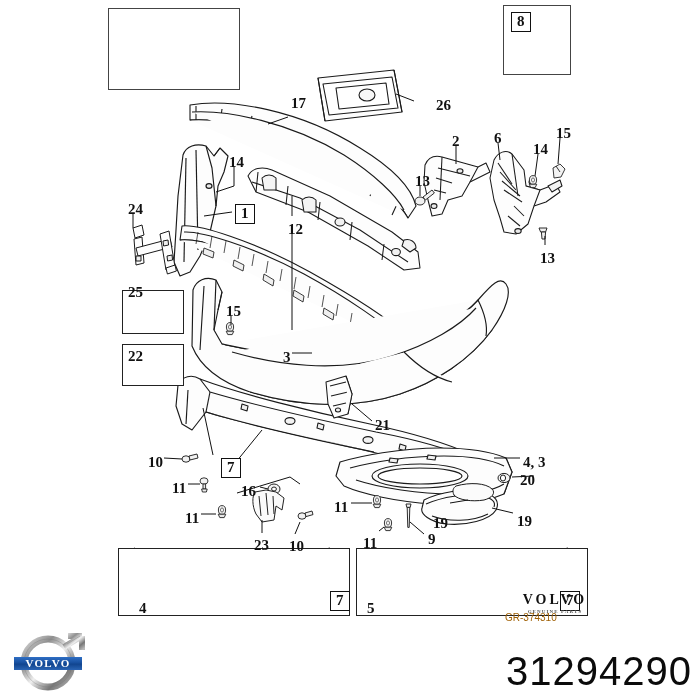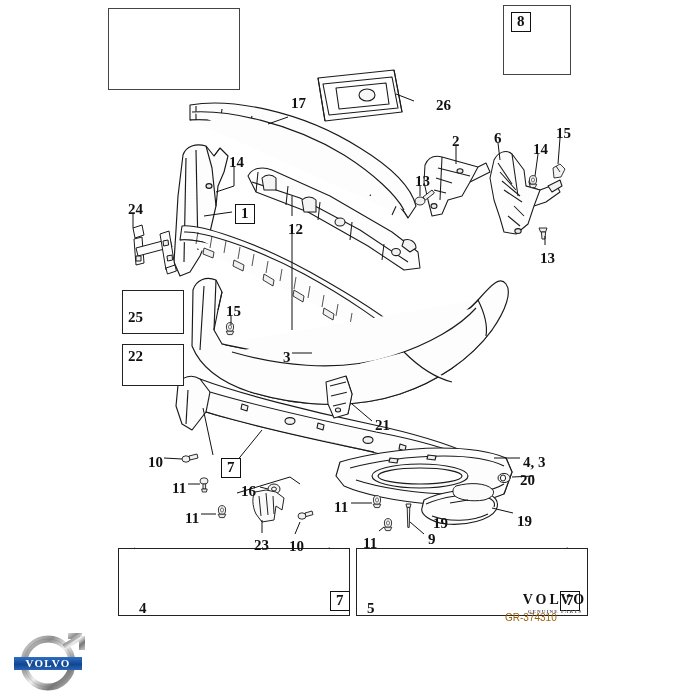--- a/index.html
+++ b/index.html
@@ -457,21 +457,21 @@
       <div class="callout" style="left: 229px; top: 155px;">14</div>
       <div class="callout" style="left: 452px; top: 134px;">2</div>
       <div class="callout" style="left: 494px; top: 131px;">6</div>
       <div class="callout" style="left: 533px; top: 142px;">14</div>
       <div class="callout" style="left: 556px; top: 126px;">15</div>
       <div class="callout" style="left: 415px; top: 174px;">13</div>
       <div class="callout" style="left: 540px; top: 251px;">13</div>
       <div class="callout boxed" style="left: 235px; top: 204px;">1</div>
       <div class="callout" style="left: 288px; top: 222px;">12</div>
       <div class="callout" style="left: 128px; top: 202px;">24</div>
-      <div class="callout" style="left: 128px; top: 310px;">25</div>
+      <div class="callout" style="left: 128px; top: 285px;">25</div>
       <div class="callout" style="left: 226px; top: 304px;">15</div>
       <div class="callout" style="left: 128px; top: 349px;">22</div>
       <div class="callout" style="left: 283px; top: 350px;">3</div>
       <div class="callout" style="left: 375px; top: 418px;">21</div>
       <div class="callout" style="left: 523px; top: 455px;">4, 3</div>
       <div class="callout" style="left: 148px; top: 455px;">10</div>
       <div class="callout boxed" style="left: 221px; top: 458px;">7</div>
       <div class="callout" style="left: 172px; top: 481px;">11</div>
       <div class="callout" style="left: 241px; top: 484px;">16</div>
       <div class="callout" style="left: 185px; top: 511px;">11</div>
@@ -498,13 +498,14 @@
 
   <svg id="ironmark" viewBox="0 0 92 62">
     <circle cx="40" cy="33" r="24" fill="none" stroke="url(#ringgrad)" stroke-width="7"></circle>
     <circle cx="40" cy="33" r="24" fill="none" stroke="#6f6f6f" stroke-width="0.6" opacity="0.5"></circle>
     <path d="M56,17 L74,6 M74,6 L60,6 M74,6 L74,20" stroke="url(#ringgrad)" stroke-width="6" fill="none" stroke-linecap="butt"></path>
     <path d="M59,14 L72,6" stroke="#9a9a9a" stroke-width="1" opacity="0.7"></path>
     <rect x="6" y="27" width="68" height="13" fill="url(#bandgrad)"></rect>
     <text x="40" y="37.4" text-anchor="middle" font-family="Liberation Serif, serif" font-size="11" font-weight="700" fill="#ffffff" letter-spacing="1.2">VOLVO</text>
   </svg>
 
+  <div id="partnum">31294290</div>
 </div>
 
 </body></html>

